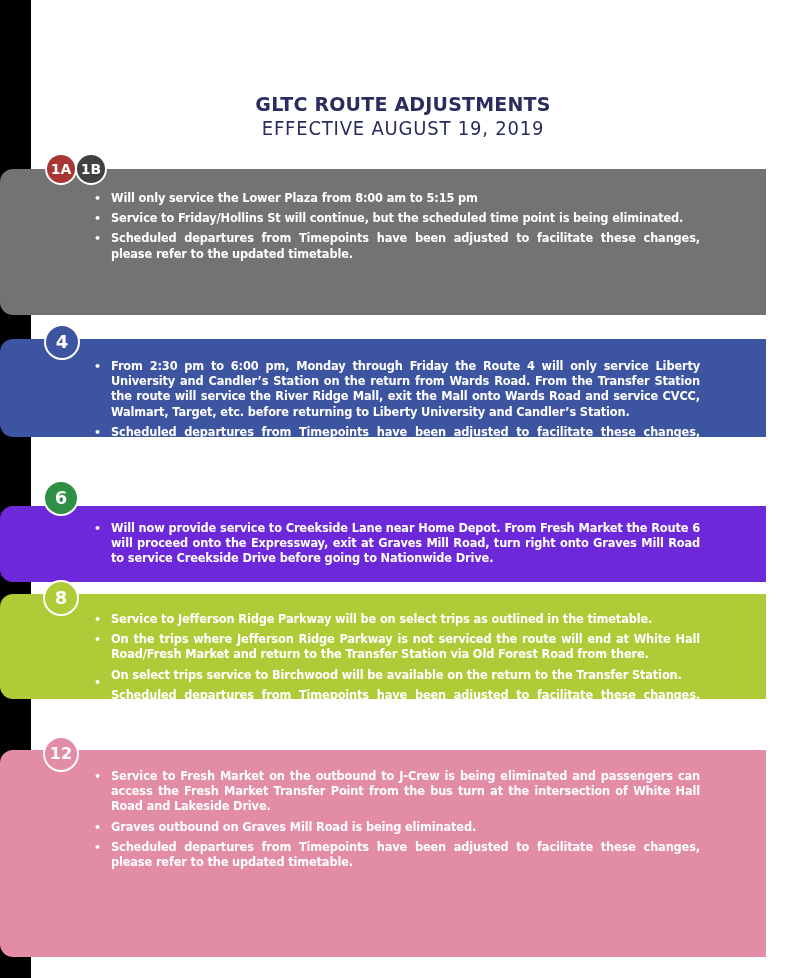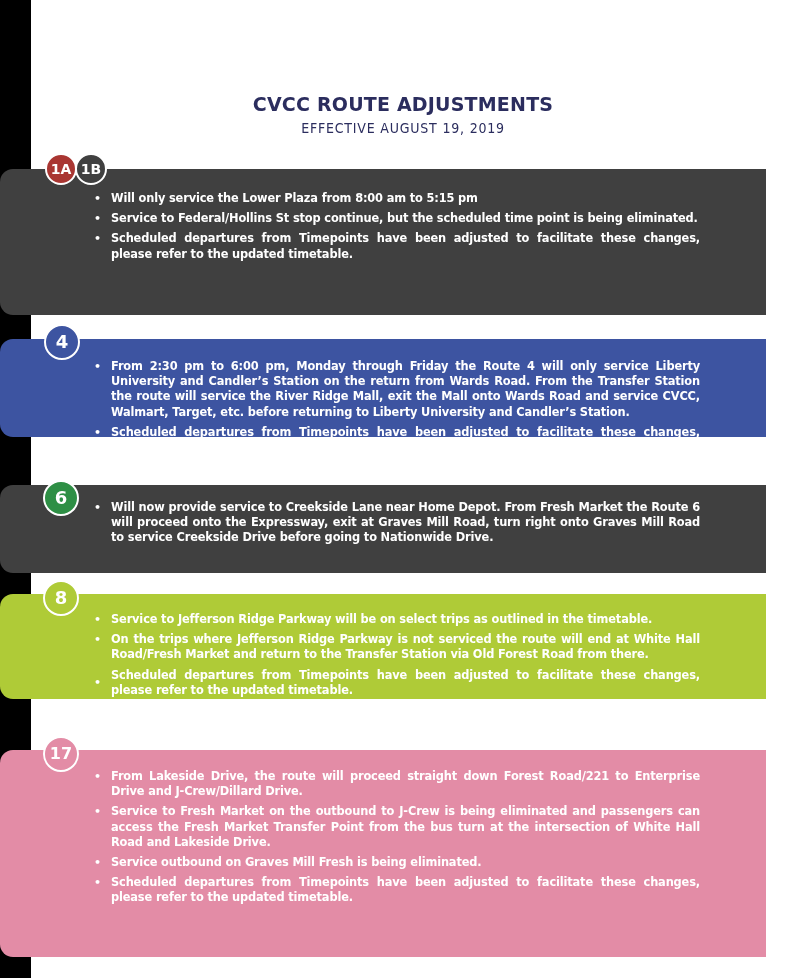--- a/index.html
+++ b/index.html
@@ -1,74 +1,74 @@
 <!DOCTYPE html>
 <html><head>
   <meta charset="utf-8">
   <style>
     * { box-sizing: border-box; margin: 0; padding: 0; }
     html, body { width: 800px; height: 978px; background: #ffffff; overflow: hidden; }
     body { position: relative; font-family: "DejaVu Sans", "Liberation Sans", sans-serif; }
     .left-strip { position: absolute; left: 0; top: 0; width: 31px; height: 978px; background: #000000; }
     .title-block { position: absolute; left: 0; top: 93px; width: 800px; text-align: center; }
     .title { font-family: "DejaVu Sans", sans-serif; font-weight: bold; font-size: 19px; color: #2b2d5e; letter-spacing: 0.2px; line-height: 22px; padding-left: 6px; }
-    .subtitle { font-family: "DejaVu Sans", sans-serif; font-weight: normal; font-size: 14px; color: #2b2d5e; line-height: 26px; letter-spacing: 0.8px; padding-left: 6px; font-stretch: condensed; }
+    .subtitle { font-family: "DejaVu Sans", sans-serif; font-weight: normal; font-size: 20px; color: #2b2d5e; line-height: 26px; letter-spacing: 0.8px; padding-left: 6px; font-stretch: condensed; }
     .route-box { position: absolute; left: 0; width: 766px; border-top-left-radius: 13px; border-bottom-left-radius: 13px; }
     .badge { position: absolute; width: 32px; height: 32px; border-radius: 50%; border: 2px solid #ffffff; color: #ffffff; font-weight: bold; font-size: 14px; line-height: 28px; text-align: center; font-family: "DejaVu Sans", sans-serif; }
     .badge.big { font-size: 18px; }
     ul.bullets { position: absolute; left: 94px; right: 66px; list-style: none; }
     ul.bullets li { position: relative; color: #ffffff; font-weight: bold; font-size: 11.4px; line-height: 15.2px; margin-bottom: 5px; padding-left: 17px; text-align: justify; font-family: "DejaVu Sans", sans-serif; letter-spacing: -0.15px; }
     ul.bullets li::before { content: "\2022"; position: absolute; left: 0; top: 0; font-size: 11px; }
     ul.bullets li.low-bullet::before { top: 7px; }
   </style>
 </head>
 <body>
 
 <div class="left-strip"></div>
 
 <div class="title-block">
-  <div class="title">CVCC ROUTE ADJUSTMENTS</div>
+  <div class="title">GLTC ROUTE ADJUSTMENTS</div>
   <div class="subtitle">EFFECTIVE AUGUST 19, 2019</div>
 </div>
 
-<div class="route-box" style="top:169px;height:146px;background:#404040;">
+<div class="route-box" style="top:169px;height:146px;background:#737373;">
   <ul class="bullets" style="top:22px;">
     <li>Will only service the Lower Plaza from 8:00 am to 5:15 pm</li>
-    <li>Service to Federal/Hollins St stop continue, but the scheduled time point is being eliminated.</li>
+    <li>Service to Friday/Hollins St will continue, but the scheduled time point is being eliminated.</li>
     <li>Scheduled departures from Timepoints have been adjusted to facilitate these changes, please refer to the updated timetable.</li>
   </ul>
 </div>
 <div class="badge" style="left:45px;top:153px;background:#a93632;">1A</div>
 <div class="badge" style="left:75px;top:153px;background:#404040;">1B</div>
 
 <div class="route-box" style="top:339px;height:98px;background:#3d54a1;">
   <ul class="bullets" style="top:20px;">
     <li>From 2:30 pm to 6:00 pm, Monday through Friday the Route 4 will only service Liberty University and Candler’s Station on the return from Wards Road.  From the Transfer Station the route will service the River Ridge Mall, exit the Mall onto Wards Road and service CVCC, Walmart, Target, etc. before returning to Liberty University and Candler’s Station.</li>
     <li>Scheduled departures from Timepoints have been adjusted to facilitate these changes, please refer to the updated timetable.</li>
   </ul>
 </div>
 <div class="badge big" style="left:44px;top:324px;width:36px;height:36px;line-height:32px;background:#3d54a1;">4</div>
 
-<div class="route-box" style="top:485px;height:88px;background:#404040;">
+<div class="route-box" style="top:506px;height:76px;background:#6d28d9;">
   <ul class="bullets" style="top:15px;">
     <li>Will now provide service to Creekside Lane near Home Depot.  From Fresh Market the Route 6 will proceed onto the Expressway, exit at Graves Mill Road, turn right onto Graves Mill Road to service Creekside Drive before going to Nationwide Drive.</li>
   </ul>
 </div>
 <div class="badge big" style="left:43px;top:480px;width:36px;height:36px;line-height:32px;background:#2e8f45;">6</div>
 
 <div class="route-box" style="top:594px;height:105px;background:#afcb37;">
   <ul class="bullets" style="top:18px;">
     <li>Service to Jefferson Ridge Parkway will be on select trips as outlined in the timetable.</li>
     <li>On the trips where Jefferson Ridge Parkway is not serviced the route will end at White Hall Road/Fresh Market and return to the Transfer Station via Old Forest Road from there.</li>
+    <li class="low-bullet">On select trips service to Birchwood will be available on the return to the Transfer Station.</li>
     <li class="low-bullet">Scheduled departures from Timepoints have been adjusted to facilitate these changes, please refer to the updated timetable.</li>
   </ul>
 </div>
 <div class="badge big" style="left:43px;top:580px;width:36px;height:36px;line-height:32px;background:#afcb37;">8</div>
 
 <div class="route-box" style="top:750px;height:207px;background:#e38ca6;">
   <ul class="bullets" style="top:19px;">
-    <li>From Lakeside Drive, the route will proceed straight down Forest Road/221 to Enterprise Drive and J-Crew/Dillard Drive.</li>
     <li>Service to Fresh Market on the outbound to J-Crew is being eliminated and passengers can access the Fresh Market Transfer Point from the bus turn at the intersection of White Hall Road and Lakeside Drive.</li>
-    <li>Service outbound on Graves Mill Fresh is being eliminated.</li>
+    <li>Graves outbound on Graves Mill Road is being eliminated.</li>
     <li>Scheduled departures from Timepoints have been adjusted to facilitate these changes, please refer to the updated timetable.</li>
   </ul>
 </div>
-<div class="badge big" style="left:43px;top:736px;width:36px;height:36px;line-height:32px;font-size:16px;background:#e38ca6;">17</div>
+<div class="badge big" style="left:43px;top:736px;width:36px;height:36px;line-height:32px;font-size:16px;background:#e38ca6;">12</div>
 
 </body></html>

